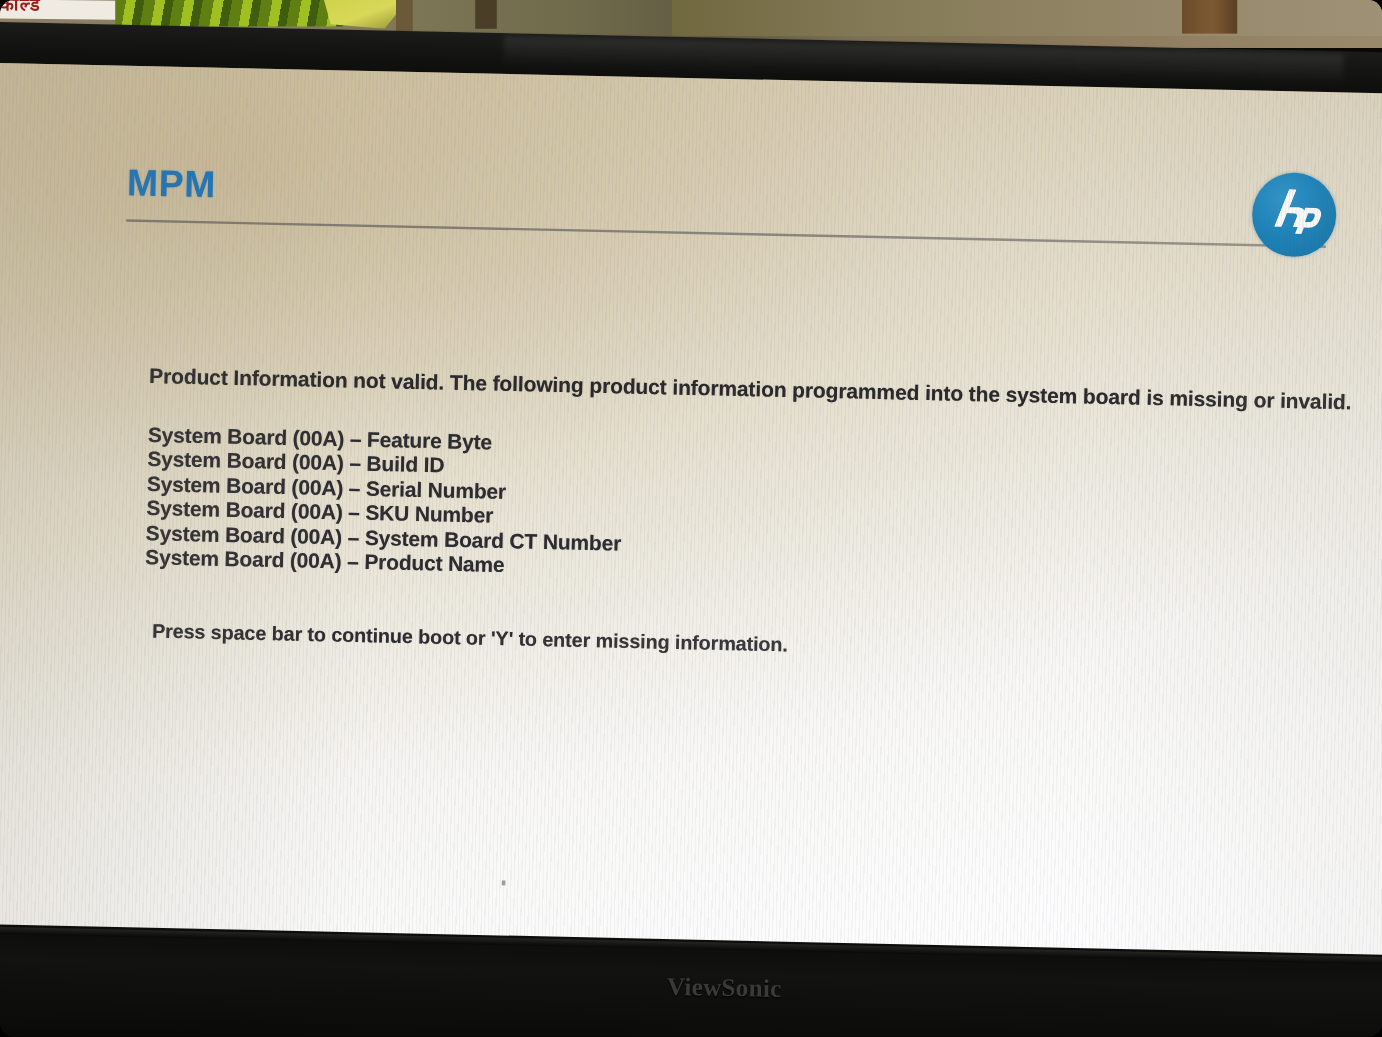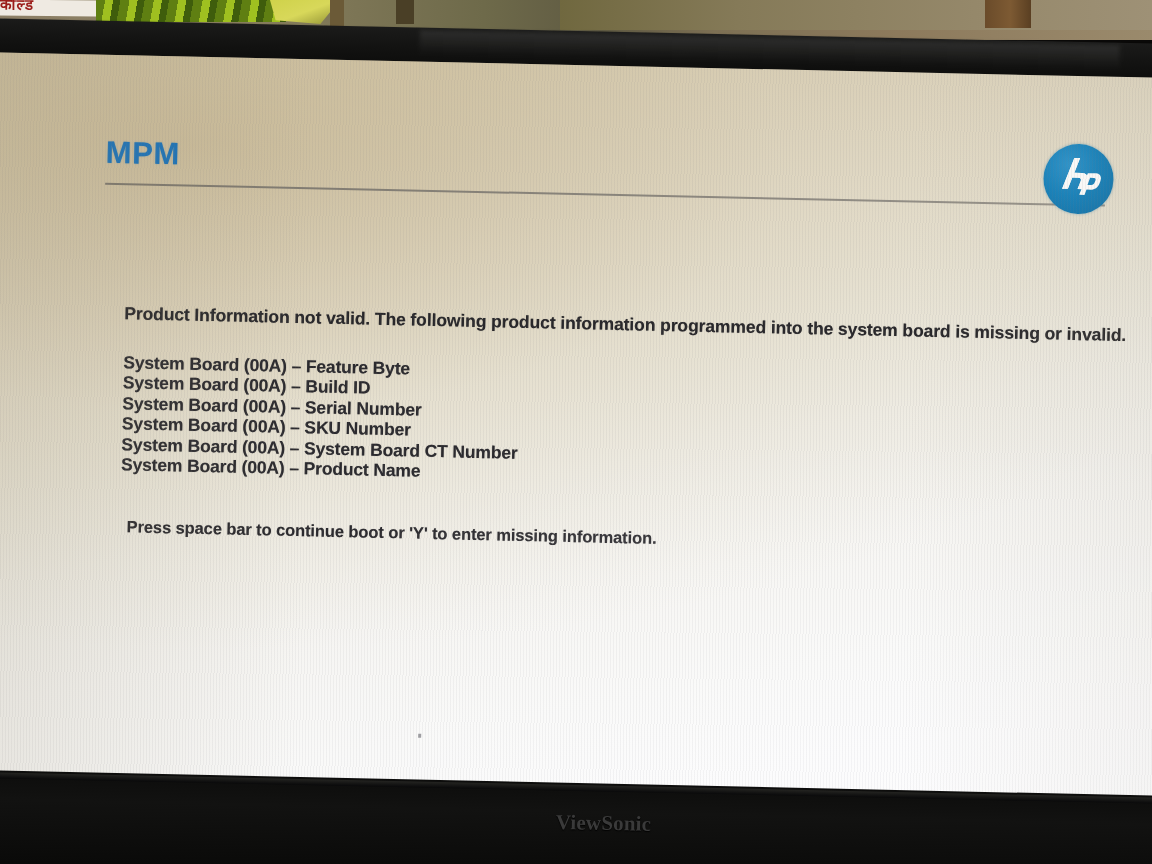--- a/index.html
+++ b/index.html
@@ -13,20 +13,21 @@
     overflow: hidden;
     font-family: "Liberation Sans", sans-serif;
   }
 
   #photo {
     position: relative;
     width: 1152px;
     height: 864px;
     overflow: hidden;
     background: #0a0908;
+    border-radius: 12px;
   }
 
   
   .bg-room {
     position: absolute;
     left: 0; top: 0;
     width: 1152px; height: 40px;
     background: linear-gradient(90deg,
         #8d7f66 0%, #8a8060 20%, #6e6a4a 42%,
         #5f5a42 52%, #7d7054 62%, #8d7a5c 78%, #9a8a6c 100%);

